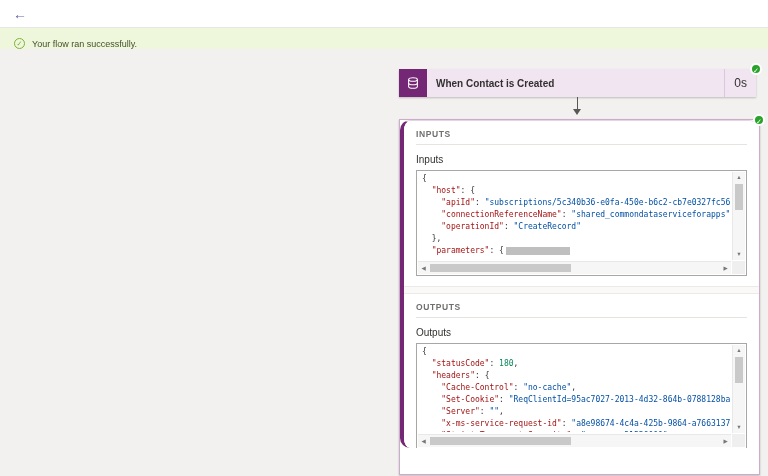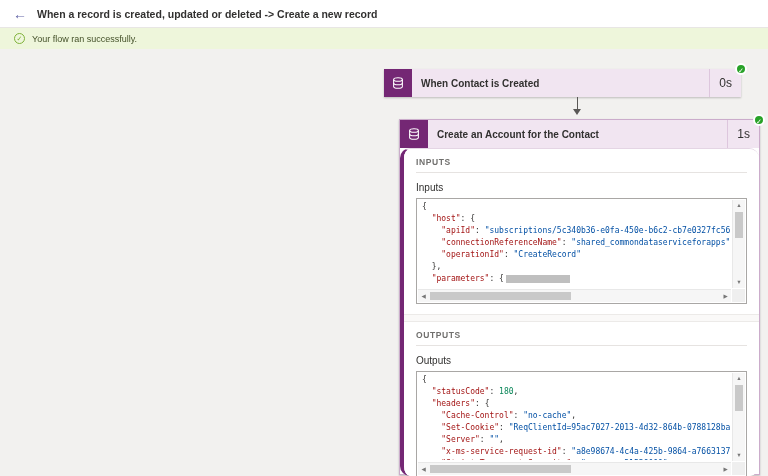--- a/index.html
+++ b/index.html
@@ -19,21 +19,21 @@
   .back-btn {
     background:none; border:none; padding:0; cursor:pointer;
     color:var(--back-arrow-blue,#6264a7); font-size:14px; line-height:1;
     font-family:inherit;
   }
   .page-title { font-size:10.5px; font-weight:700; color:#323130; }
 
   
   .banner {
     height:21px; background:var(--banner-bg,#eef6db);
-    display:flex; align-items:center; gap:7px; padding:0 14px;
+    display:flex; align-items:flex-end; gap:7px; padding:0 14px;
     font-size:9px; color:var(--banner-text,#45522a);
   }
   .banner-check {
     width:11px; height:11px; border-radius:50%;
     border:1px solid var(--banner-icon-green,#7fb239);
     color:var(--banner-icon-green,#7fb239);
     font-size:7px; line-height:9px; text-align:center; flex:none;
   }
 
   
@@ -62,21 +62,21 @@
     flex:none; display:flex; align-items:center; padding:0 9px;
     font-size:12px; color:#323130; border-left:1px solid #ddc6dd;
   }
   .status-badge {
     position:absolute; top:-6px; right:-6px; z-index:3;
     width:12px; height:12px; border-radius:50%;
     background:var(--success-green,#28a228); border:2px solid #ffffff;
     color:#fff; font-size:7px; line-height:12px; text-align:center; font-weight:700;
   }
 
-  .trigger-card { left:384px; top:20px; width:357px; height:28px; }
+  .trigger-card { left:399px; top:20px; width:357px; height:28px; }
   .trigger-card .card-header { height:28px; }
 
   .connector {
     position:absolute; left:577px; top:48px; height:16px; width:0;
     border-left:1.5px solid #5a5856;
   }
   .connector::after {
     content:""; position:absolute; left:-5px; bottom:-6px;
     border:4px solid transparent; border-top:6px solid #5a5856;
   }
@@ -137,21 +137,20 @@
   .hthumb { position:absolute; top:2px; bottom:2px; left:12px; width:45%; background:#c9c9c9; cursor:pointer; }
   .corner { position:absolute; right:1px; bottom:1px; width:13px; height:13px; background:#efefef; }
 </style>
 </head>
 <body>
 
 <div class="screen">
 
   <header class="topbar">
     <button class="back-btn">←</button>
-    <span class="page-title">When a record is created, updated or deleted -&gt; Create a new record</span>
   </header>
 
   <div class="banner">
     <span class="banner-check">✓</span>
     <span>Your flow ran successfully.</span>
   </div>
 
   <div class="canvas">
 
     <div class="flow-card trigger-card">
@@ -165,31 +164,20 @@
         </span>
         <span class="card-title">When Contact is Created</span>
         <span class="duration">0s</span>
       </div>
       <span class="status-badge">✓</span>
     </div>
 
     <div class="connector"></div>
 
     <div class="flow-card action-card">
-      <div class="card-header">
-        <span class="icon-block">
-          <svg viewBox="0 0 16 16" width="14" height="14" aria-hidden="true">
-            <ellipse cx="8" cy="4" rx="5" ry="2.1" fill="none" stroke="#ffffff" stroke-width="1.2"></ellipse>
-            <path d="M3 4v8c0 1.2 2.2 2.1 5 2.1s5-0.9 5-2.1V4" fill="none" stroke="#ffffff" stroke-width="1.2"></path>
-            <path d="M3 8c0 1.2 2.2 2.1 5 2.1S13 9.2 13 8" fill="none" stroke="#ffffff" stroke-width="1.2"></path>
-          </svg>
-        </span>
-        <span class="card-title">Create an Account for the Contact</span>
-        <span class="duration">1s</span>
-      </div>
       <span class="status-badge">✓</span>
 
       <div class="card-body">
 
         <section class="panel">
           <div class="sec-heading">INPUTS</div>
           <div class="sec-divider"></div>
           <div class="sec-label">Inputs</div>
           <div class="code-box">
             <div class="code">

